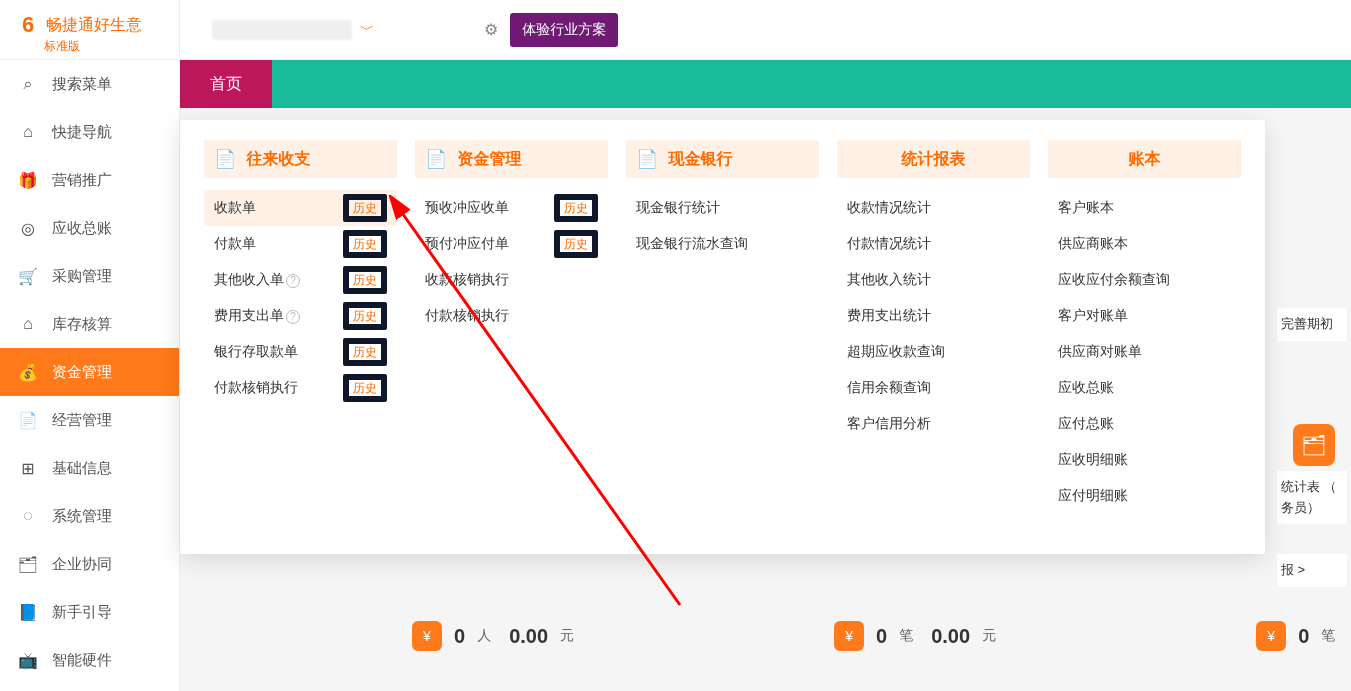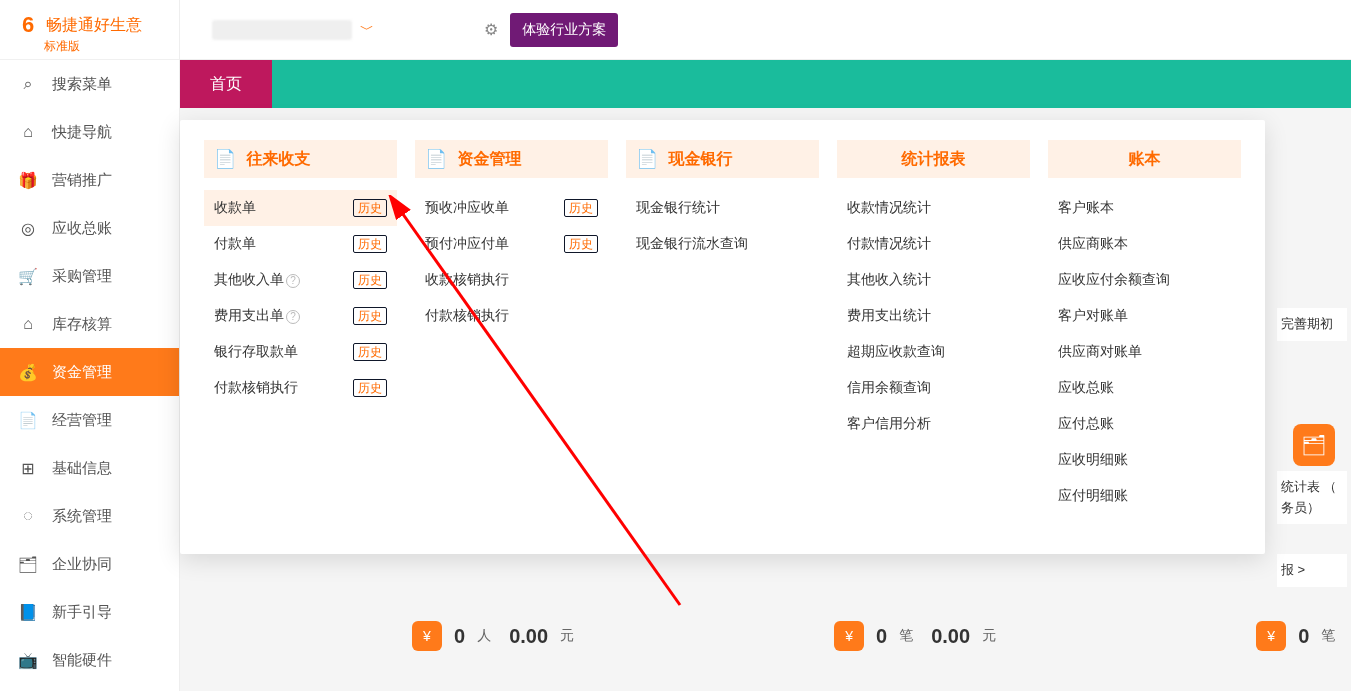--- a/index.html
+++ b/index.html
@@ -177,21 +177,21 @@
     display: flex; align-items: center;
     justify-content: space-between;
     padding: 0 10px;
     font-size: 14px;
     color: #333;
     cursor: pointer;
   }
   .item-row.selected { background: #fff1e6; }
   .history-tag {
     color: #ff6a00;
-    border: 1px solid #0f172a;
+    border: 6px solid #0f172a;
     font-size: 12px;
     padding: 0 4px;
     border-radius: 2px;
     line-height: 16px;
   }
   .help-q {
     display: inline-flex; align-items: center; justify-content: center;
     width: 14px; height: 14px; border: 1px solid #bbb; color: #bbb;
     border-radius: 50%; font-size: 10px; margin-left: 2px;
   }

